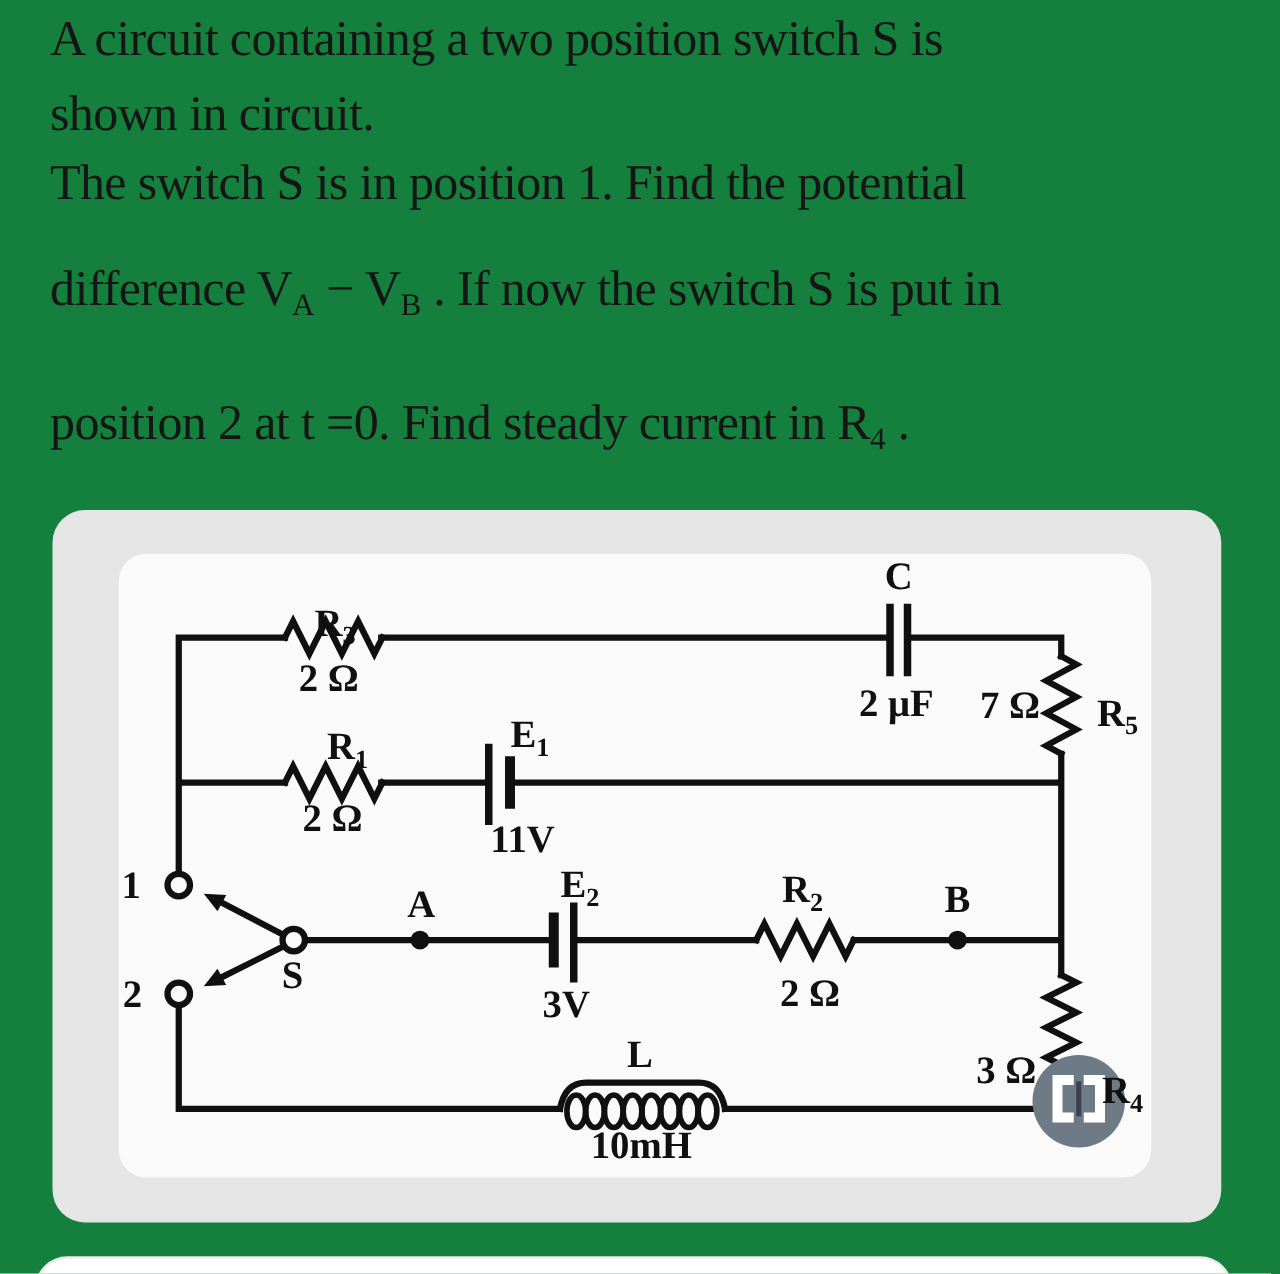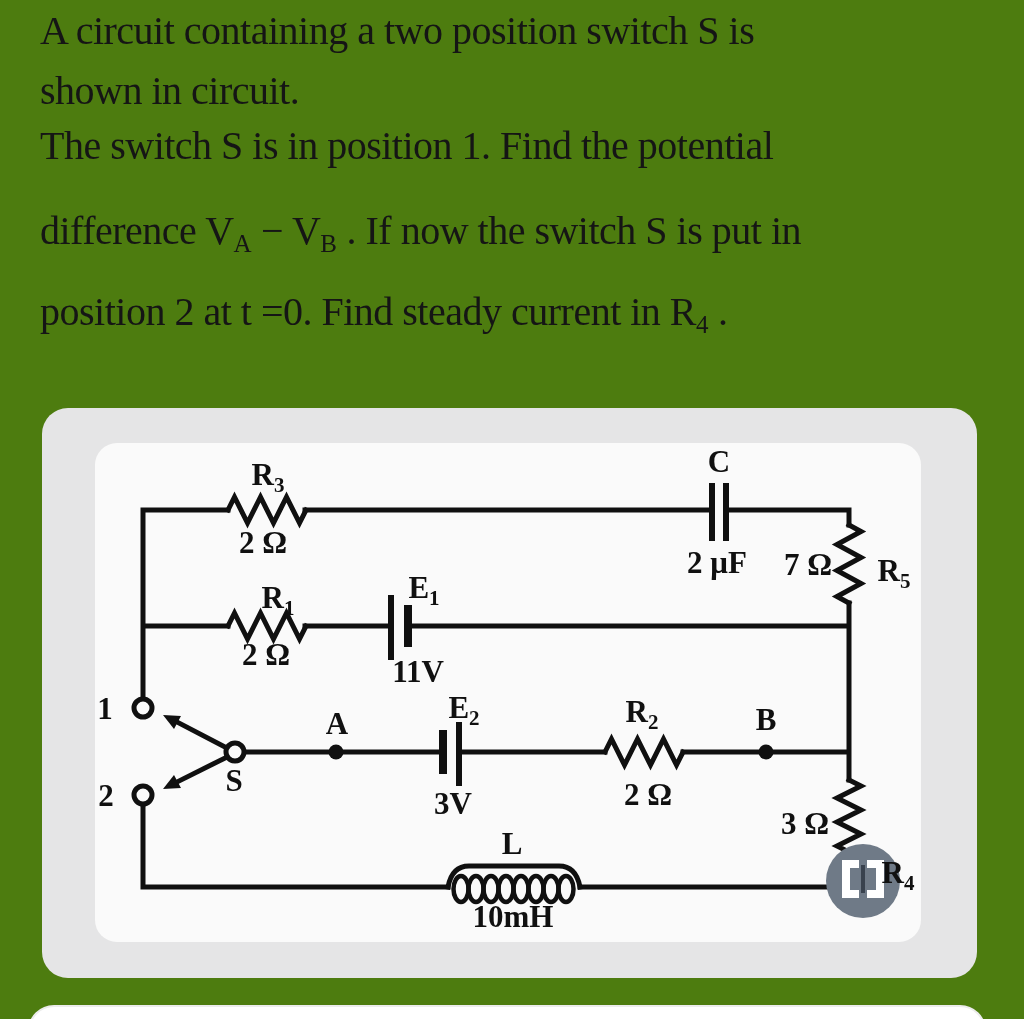--- a/index.html
+++ b/index.html
@@ -1,16 +1,16 @@
 <!DOCTYPE html>
 <html><head>
 <meta charset="utf-8">
 <style>
   html,body{margin:0;padding:0;background:#fff;}
-  .page{position:relative;width:1024px;height:1019px;background:#4d7c0f;overflow:hidden;
+  .page{position:relative;width:1024px;height:1019px;background:#15803d;overflow:hidden;
         font-family:"Liberation Serif",serif;color:#151515;}
   .pline{position:absolute;left:40px;font-size:40px;line-height:48px;letter-spacing:-0.5px;
          white-space:nowrap;color:#151515;}
   .pline sub{font-size:25px;line-height:0;vertical-align:-8px;letter-spacing:0;}
   .figure-card{position:absolute;left:42px;top:408px;width:935px;height:570px;
                background:#e5e5e6;border-radius:26px;}
   .figure-panel{position:absolute;left:95px;top:443px;width:826px;height:499px;
                 background:#fafafa;border-radius:22px;}
   .next-card{position:absolute;left:28px;top:1005px;width:958px;height:40px;background:#ffffff;
              border:2px solid #ececec;border-radius:26px 26px 0 0;box-sizing:border-box;}
@@ -22,21 +22,21 @@
 </head>
 <body>
 
 <div class="page">
 
   <div class="problem">
     <div class="pline" style="top:7px">A circuit containing a two position switch S is</div>
     <div class="pline" style="top:67px">shown in circuit.</div>
     <div class="pline" style="top:122px">The switch S is in position 1. Find the potential</div>
     <div class="pline" style="top:207px"><span>difference V</span><sub>A</sub><span> − V</span><sub>B</sub><span> . If now the switch S is put in</span></div>
-    <div class="pline" style="top:288px"><span>position 2 at t =0. Find steady current in R</span><sub>4</sub><span> .</span></div>
+    <div class="pline" style="top:314px"><span>position 2 at t =0. Find steady current in R</span><sub>4</sub><span> .</span></div>
   </div>
 
   <div class="figure-card"></div>
   <div class="figure-panel"></div>
   <div class="next-card"></div>
 
   <svg class="circuit" width="1024" height="1019" viewBox="0 0 1024 1019">
     <g stroke="#101010" stroke-width="5" fill="none" stroke-linecap="square" stroke-linejoin="miter">
       <path d="
         M143,699 L143,510 L228,510
@@ -91,37 +91,37 @@
 
       <g>
         <circle cx="863" cy="881" r="37" fill="#6f7a87" stroke="none"></circle>
         <path d="M855,864 L846,864 L846,894 L855,894" stroke="#ffffff" stroke-width="8"></path>
         <path d="M871,864 L880,864 L880,894 L871,894" stroke="#ffffff" stroke-width="8"></path>
         <path d="M863,867 L863,891" stroke="#39424e" stroke-width="4"></path>
       </g>
     </g>
   </svg>
 
-  <div class="clabel" style="left:268px;top:474px"><span>R</span><sub>3</sub></div>
+  <div class="clabel" style="left:268px;top:498px"><span>R</span><sub>3</sub></div>
   <div class="clabel" style="left:263px;top:542px">2 Ω</div>
   <div class="clabel" style="left:278px;top:597px"><span>R</span><sub>1</sub></div>
   <div class="clabel" style="left:266px;top:654px">2 Ω</div>
   <div class="clabel" style="left:424px;top:587px"><span>E</span><sub>1</sub></div>
   <div class="clabel" style="left:418px;top:671px">11V</div>
   <div class="clabel" style="left:719px;top:461px">C</div>
   <div class="clabel" style="left:717px;top:562px">2 μF</div>
   <div class="clabel" style="left:808px;top:564px">7 Ω</div>
   <div class="clabel" style="left:894px;top:570px"><span>R</span><sub>5</sub></div>
   <div class="clabel" style="left:105px;top:708px">1</div>
   <div class="clabel" style="left:106px;top:795px">2</div>
   <div class="clabel" style="left:234px;top:780px">S</div>
   <div class="clabel" style="left:337px;top:723px">A</div>
   <div class="clabel" style="left:464px;top:707px"><span>E</span><sub>2</sub></div>
   <div class="clabel" style="left:453px;top:803px">3V</div>
   <div class="clabel" style="left:642px;top:711px"><span>R</span><sub>2</sub></div>
   <div class="clabel" style="left:648px;top:794px">2 Ω</div>
   <div class="clabel" style="left:766px;top:719px">B</div>
-  <div class="clabel" style="left:805px;top:823px">3 Ω</div>
+  <div class="clabel" style="left:805px;top:856px">3 Ω</div>
   <div class="clabel" style="left:898px;top:872px"><span>R</span><sub>4</sub></div>
   <div class="clabel" style="left:512px;top:843px">L</div>
   <div class="clabel" style="left:513px;top:916px">10mH</div>
 
 </div>
 
 </body></html>

